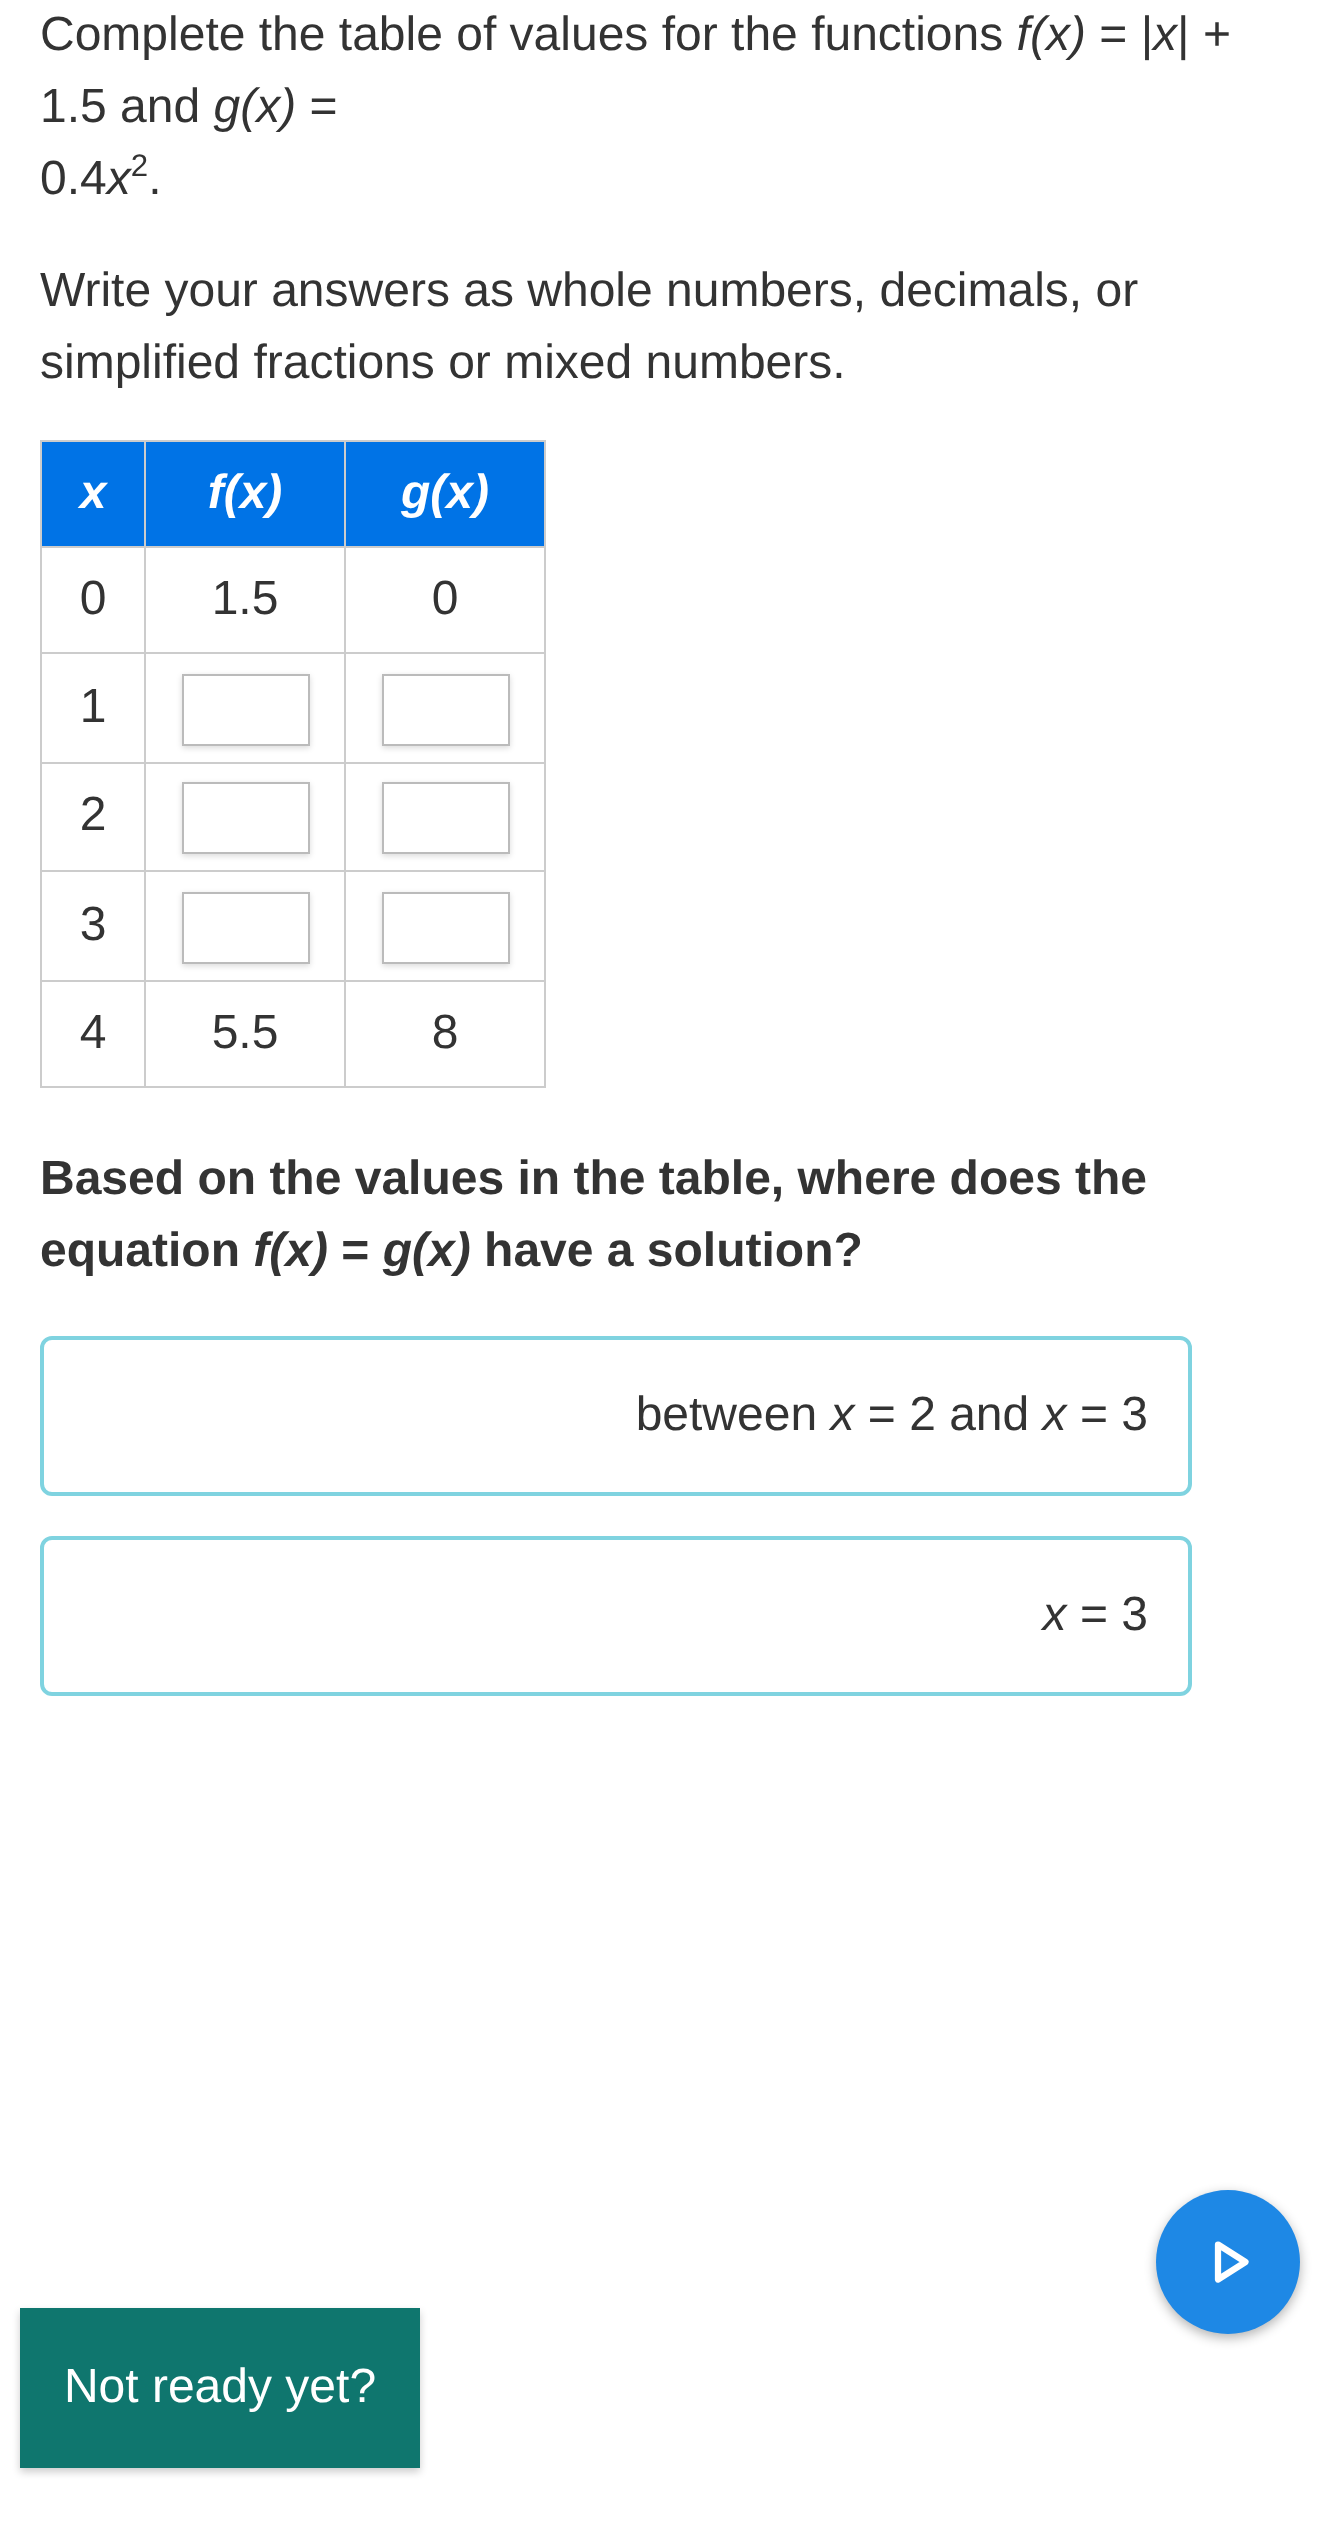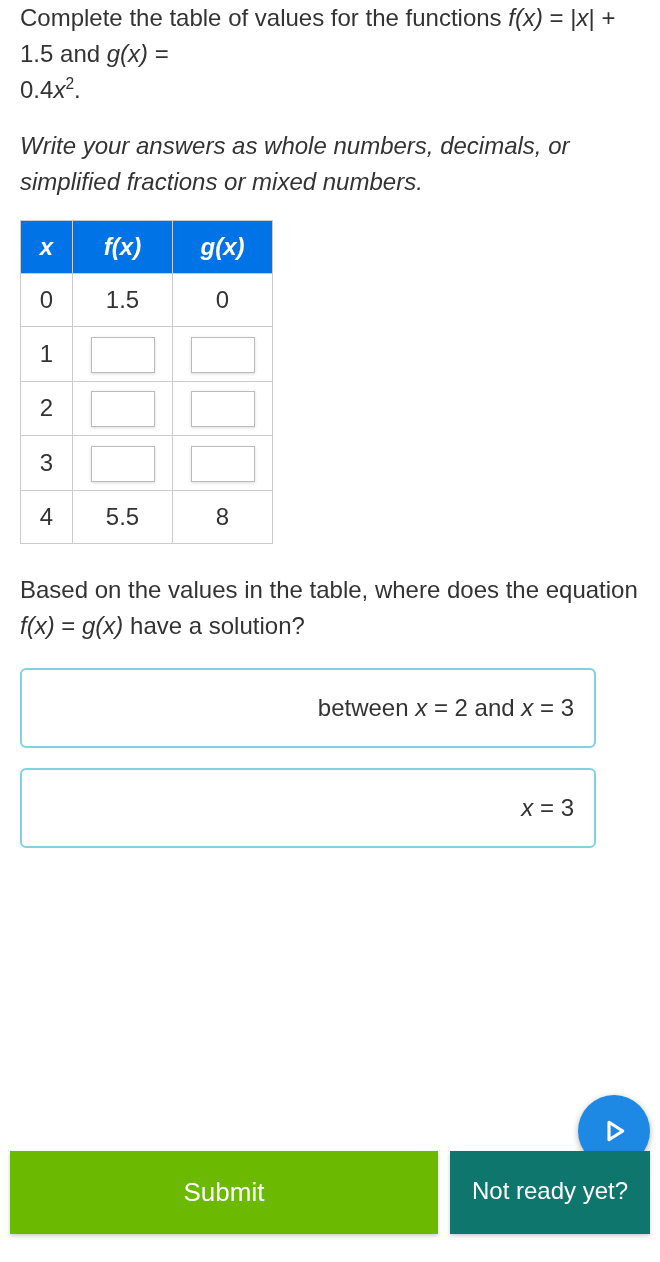--- a/index.html
+++ b/index.html
@@ -6,21 +6,21 @@
     body {
       font-family: Verdana, Geneva, sans-serif;
       font-size: 24px;
       color: #333;
       width: 660px;
       background: #fff;
       line-height: 1.5;
     }
     .content { padding: 0 20px 20px 20px; }
     .problem-text { margin-bottom: 20px; }
-    .instruction { font-style: italic; margin-bottom: 20px; }
+    .instruction { margin-bottom: 20px; }
     .fn { font-style: italic; }
     .sup { font-size: 0.65em; vertical-align: super; font-style: normal; }
     
     table.values {
       border-collapse: collapse;
       margin-bottom: 28px;
     }
     table.values th, table.values td {
       border: 1px solid #ccc;
       text-align: center;
@@ -41,21 +41,21 @@
     .cell-input {
       width: 64px;
       height: 36px;
       border: 1px solid #bbb;
       box-shadow: 0 1px 3px rgba(0,0,0,0.15);
       text-align: center;
       font-size: 20px;
       background: #fff;
     }
     
-    .question2 { margin-bottom: 24px; }
+    .question2 { margin-bottom: 24px; font-weight: bold; }
     
     .answer-option {
       border: 2px solid #7fd3e0;
       border-radius: 6px;
       padding: 20px;
       text-align: right;
       margin-bottom: 20px;
       font-size: 24px;
       cursor: pointer;
       width: 576px;
@@ -171,17 +171,16 @@
   </div>
 </div>
 
 <div class="fab">
   <svg viewBox="0 0 24 24">
     <path d="M8 5 L19 12 L8 19 Z" fill="none" stroke="#fff" stroke-width="2.5" stroke-linejoin="round"></path>
   </svg>
 </div>
 
 <div class="button-row">
-  <div class="submit-btn">Submit</div>
   <div class="notready-btn">Not ready yet?</div>
 </div>
 
 </div>
 
 </body></html>

